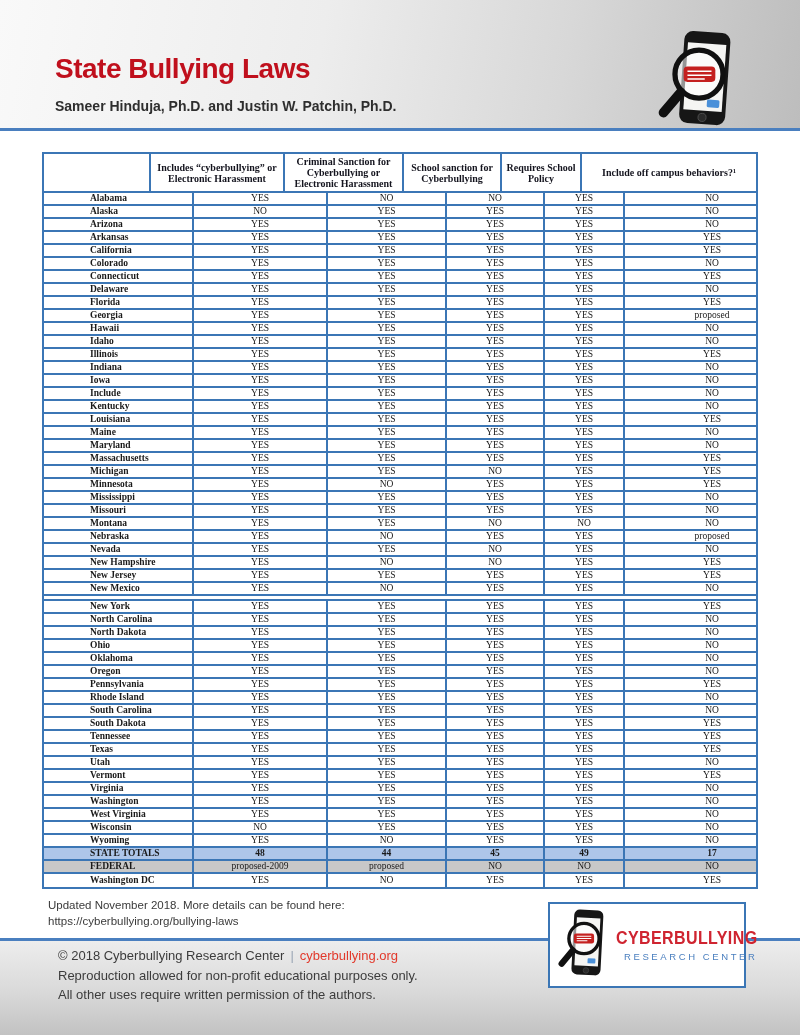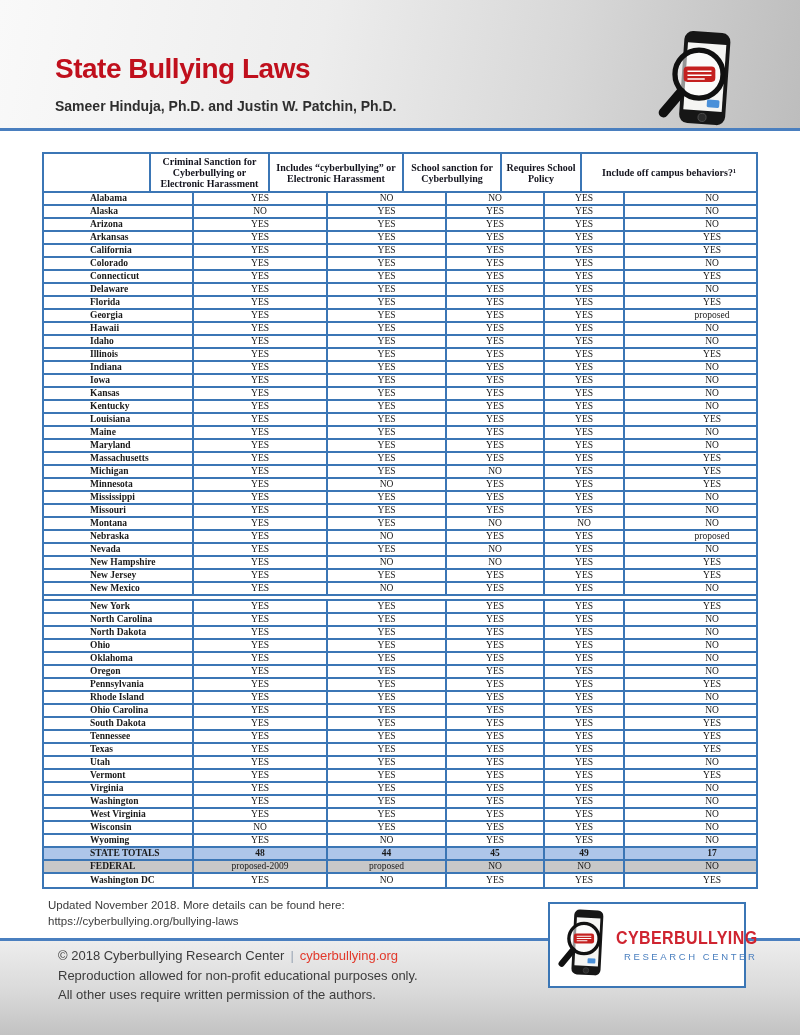--- a/index.html
+++ b/index.html
@@ -87,22 +87,22 @@
         <path d="M38 43 h25 M38 47 h25 M38 51 h18" stroke="#ffffff" stroke-width="1.6" fill="none"></path>
         <line x1="31" y1="65" x2="13" y2="86" stroke="#101010" stroke-width="10" stroke-linecap="round"></line>
       </svg>
     </div>
   </div>
   <div class="header-rule"></div>
 
   <div class="table-wrap">
     <div class="thead">
         <div class="hcell w0"></div>
+        <div class="hcell w1">Includes “cyberbullying” or Electronic Harassment</div>
         <div class="hcell w2">Criminal Sanction for Cyberbullying or Electronic Harassment</div>
-        <div class="hcell w1">Includes “cyberbullying” or Electronic Harassment</div>
         <div class="hcell w3">School sanction for Cyberbullying</div>
         <div class="hcell w4">Requires School Policy</div>
         <div class="hcell w5">Include off campus behaviors?¹</div>
       </div>
     <div id="tbody">
         <div class="trow">
           <div class="tcell c-state w0">Alabama</div>
           <div class="tcell c-val w1">YES</div>
           <div class="tcell c-val w2">NO</div>
           <div class="tcell c-val w3">NO</div>
@@ -215,21 +215,21 @@
         </div>
         <div class="trow">
           <div class="tcell c-state w0">Iowa</div>
           <div class="tcell c-val w1">YES</div>
           <div class="tcell c-val w2">YES</div>
           <div class="tcell c-val w3">YES</div>
           <div class="tcell c-val w4">YES</div>
           <div class="tcell c-val w5">NO</div>
         </div>
         <div class="trow">
-          <div class="tcell c-state w0">Kansas</div>
+          <div class="tcell c-state w0">Include</div>
           <div class="tcell c-val w1">YES</div>
           <div class="tcell c-val w2">YES</div>
           <div class="tcell c-val w3">YES</div>
           <div class="tcell c-val w4">YES</div>
           <div class="tcell c-val w5">NO</div>
         </div>
         <div class="trow">
           <div class="tcell c-state w0">Kentucky</div>
           <div class="tcell c-val w1">YES</div>
           <div class="tcell c-val w2">YES</div>
@@ -408,21 +408,21 @@
         </div>
         <div class="trow">
           <div class="tcell c-state w0">Rhode Island</div>
           <div class="tcell c-val w1">YES</div>
           <div class="tcell c-val w2">YES</div>
           <div class="tcell c-val w3">YES</div>
           <div class="tcell c-val w4">YES</div>
           <div class="tcell c-val w5">NO</div>
         </div>
         <div class="trow">
-          <div class="tcell c-state w0">Ohio Carolina</div>
+          <div class="tcell c-state w0">South Carolina</div>
           <div class="tcell c-val w1">YES</div>
           <div class="tcell c-val w2">YES</div>
           <div class="tcell c-val w3">YES</div>
           <div class="tcell c-val w4">YES</div>
           <div class="tcell c-val w5">NO</div>
         </div>
         <div class="trow">
           <div class="tcell c-state w0">South Dakota</div>
           <div class="tcell c-val w1">YES</div>
           <div class="tcell c-val w2">YES</div>

